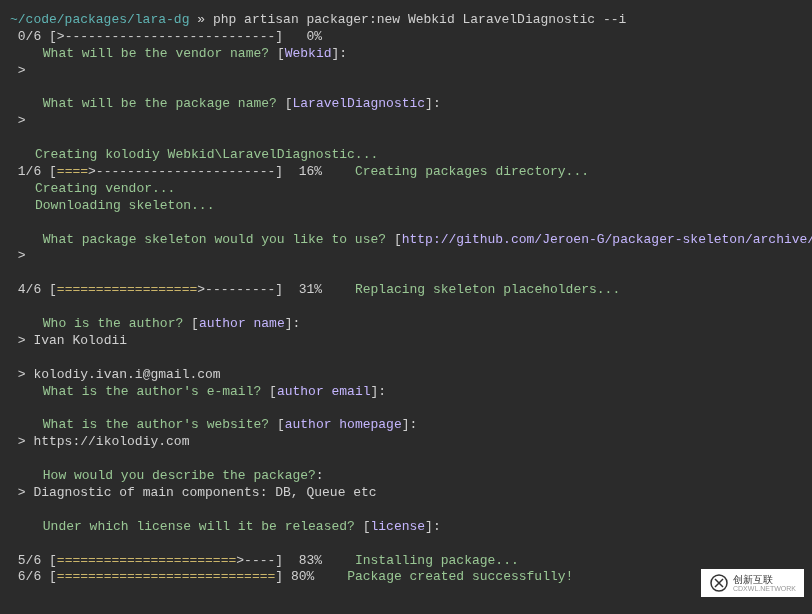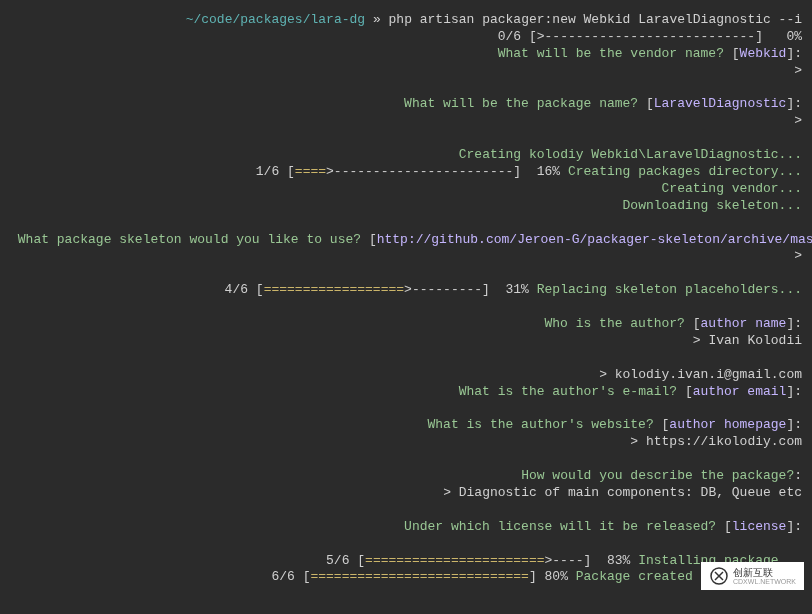--- a/index.html
+++ b/index.html
@@ -8,30 +8,30 @@
       font-family: 'Menlo', 'Consolas', 'Courier New', monospace;
       font-size: 13px;
       line-height: 1.3;
       color: #cccccc;
       padding: 12px 10px;
       width: 812px;
       height: 614px;
       overflow: hidden;
       position: relative;
     }
-    .line { white-space: pre; text-align: right; }
+    .line { white-space: pre; }
     .white { color: #d0d0d0; }
-    .green { color: #99c794; }
+    .green { color: #99c794; margin-left: 25px; }
     .yellow { color: #c4b5fd; }
     .prompt-path { color: #5fb3b3; }
     .prompt-sym { color: #d0d0d0; }
     .bar-yellow { color: #cbb56a; }
     .logo {
       position: absolute;
-      bottom: 24px;
+      bottom: 17px;
       right: 8px;
       background: #fff;
       padding: 4px 8px;
       display: flex;
       align-items: center;
       gap: 4px;
       font-family: sans-serif;
       font-size: 11px;
       color: #333;
       margin-top: 20px;

